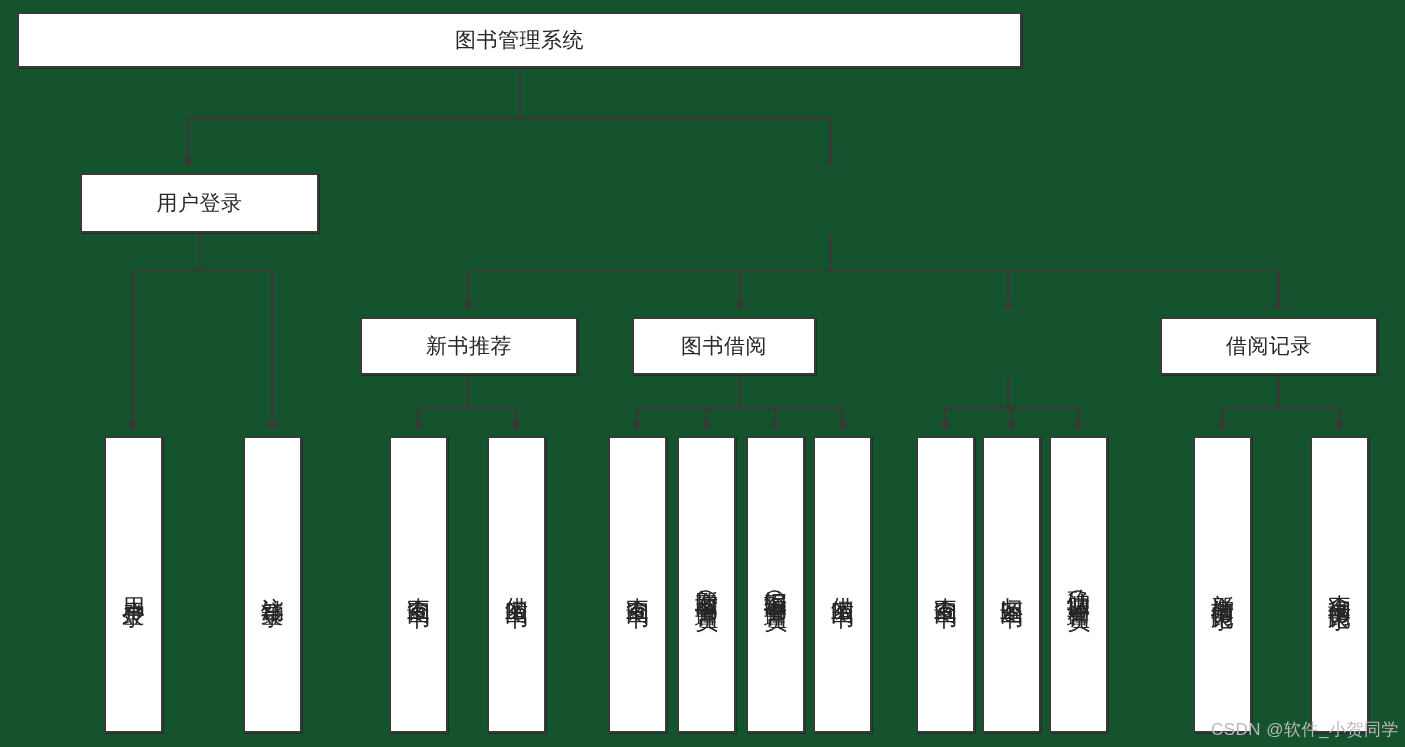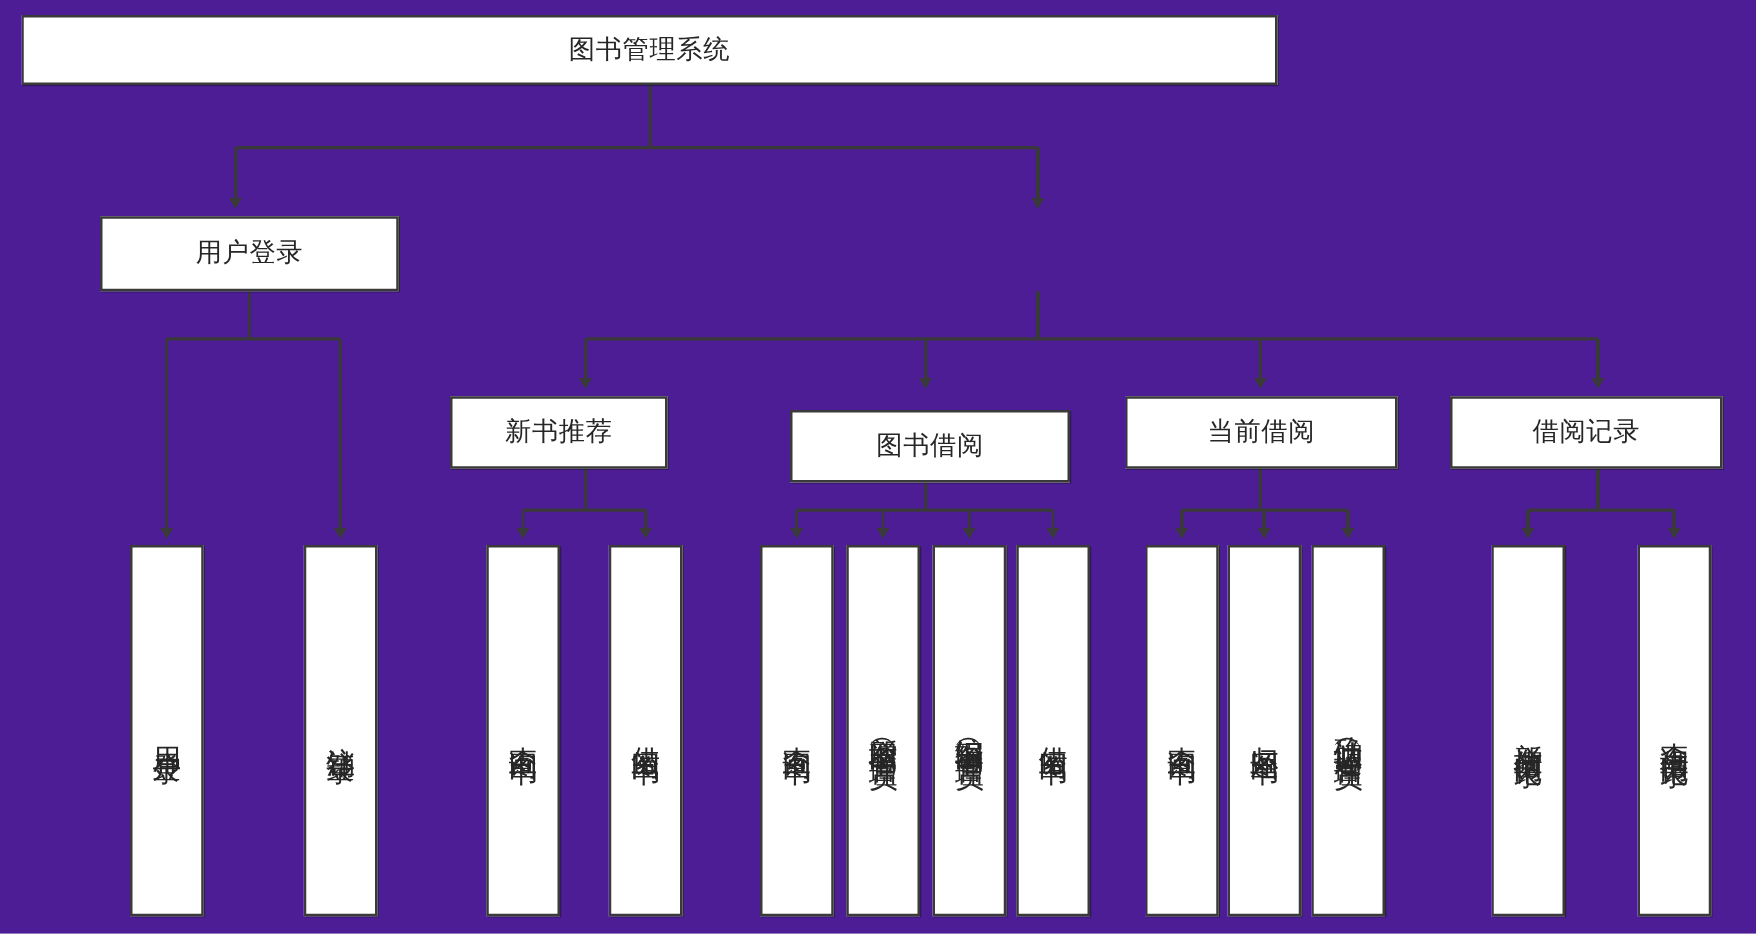--- a/index.html
+++ b/index.html
@@ -7,21 +7,21 @@
     padding: 0;
     background: #ffffff;
   }
   body {
     font-family: "Liberation Sans", "DejaVu Sans", sans-serif;
   }
   #canvas {
     position: relative;
     width: 1405px;
     height: 747px;
-    background: #4c1d95;
+    background: #14532d;
     overflow: hidden;
   }
   svg.wires {
     position: absolute;
     left: 0;
     top: 0;
     width: 1405px;
     height: 747px;
     pointer-events: none;
   }
@@ -126,28 +126,25 @@
   </svg>
 
   <div class="node h" style="left:17px; top:12px; width:1005px; height:56px;">
     <span class="lbl">图书管理系统</span>
   </div>
 
   <div class="node h" style="left:80px; top:173px; width:239px; height:60px;">
     <span class="lbl">用户登录</span>
   </div>
 
-  <div class="node h" style="left:360px; top:317px; width:174px; height:58px;">
+  <div class="node h" style="left:360px; top:317px; width:218px; height:58px;">
     <span class="lbl">新书推荐</span>
   </div>
-  <div class="node h" style="left:632px; top:328px; width:224px; height:58px;">
+  <div class="node h" style="left:632px; top:317px; width:184px; height:58px;">
     <span class="lbl">图书借阅</span>
-  </div>
-  <div class="node h" style="left:900px; top:317px; width:218px; height:58px;">
-    <span class="lbl">当前借阅</span>
   </div>
   <div class="node h" style="left:1160px; top:317px; width:218px; height:58px;">
     <span class="lbl">借阅记录</span>
   </div>
 
   <div class="node v" style="left:104px; top:436px; width:59px; height:297px;">
     <span class="lbl">用户登录</span>
   </div>
   <div class="node v" style="left:243px; top:436px; width:59px; height:297px;">
     <span class="lbl">注销登录</span>
@@ -183,14 +180,15 @@
     <span class="lbl">确认归还（管理员）</span>
   </div>
 
   <div class="node v" style="left:1193px; top:436px; width:59px; height:297px;">
     <span class="lbl">新增借阅记录</span>
   </div>
   <div class="node v" style="left:1310px; top:436px; width:59px; height:297px;">
     <span class="lbl">查询借阅记录</span>
   </div>
 
+  <div class="watermark">CSDN @软件_小贺同学</div>
 
 </div>
 
 </body></html>

